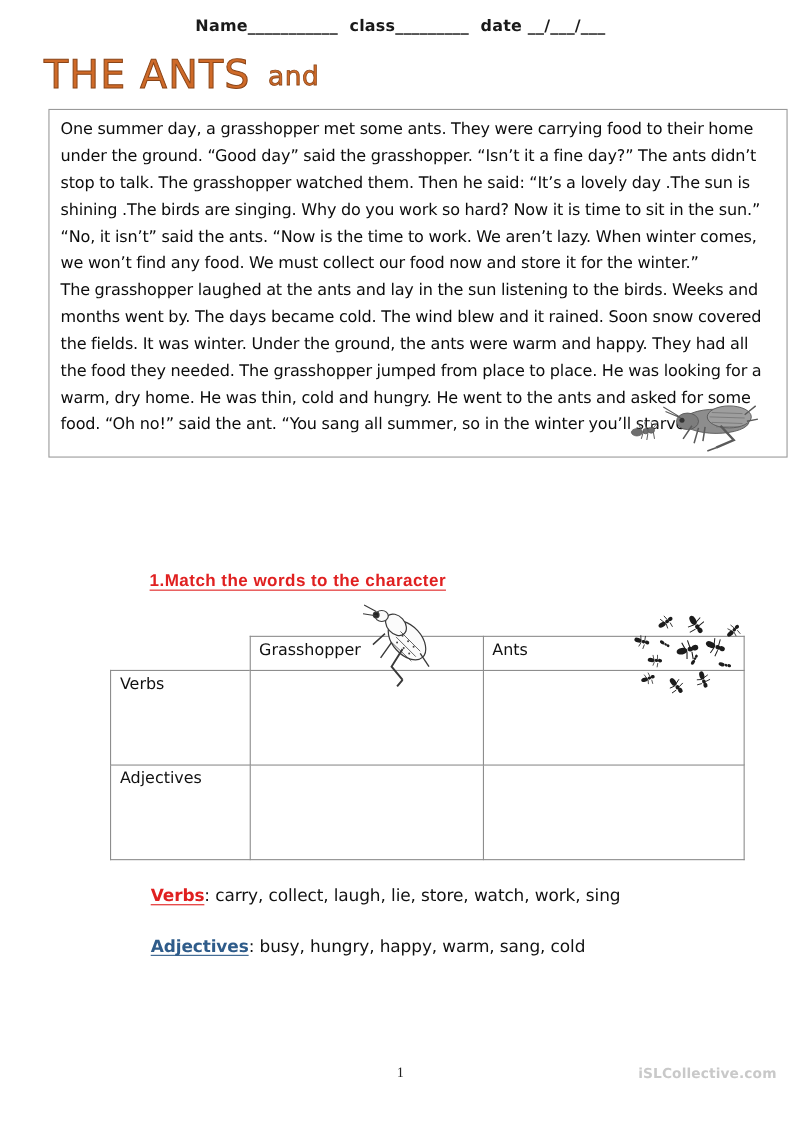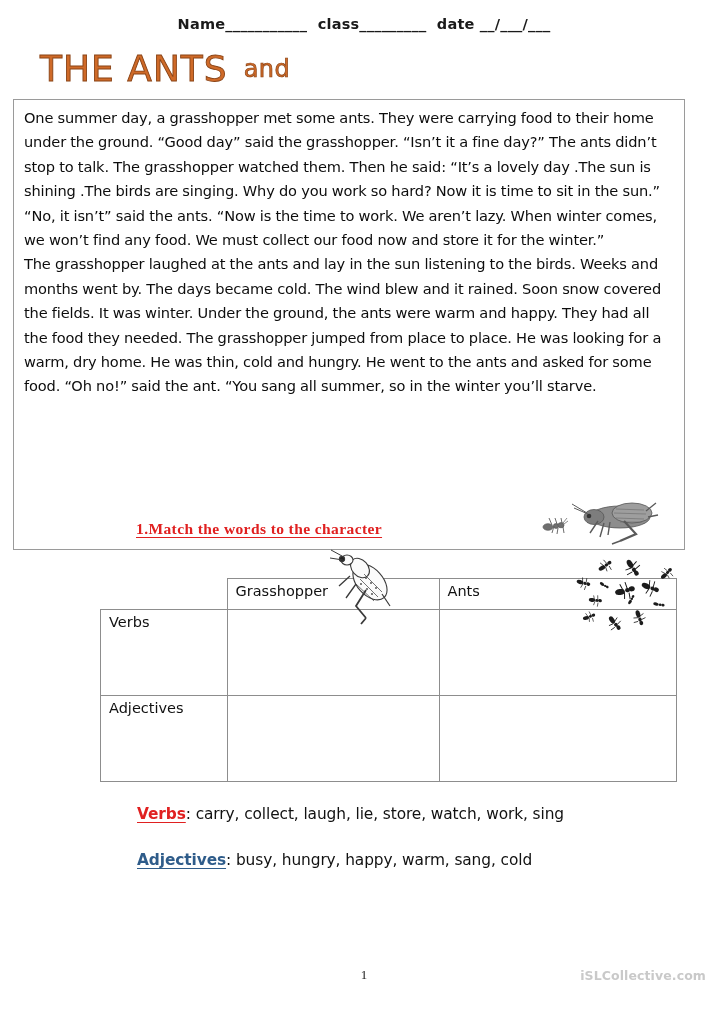--- a/index.html
+++ b/index.html
@@ -56,24 +56,24 @@
     font-size: 24px;
     line-height: 34px;
     color: #cf6a28;
     -webkit-text-stroke: 0.7px #8a4417;
     letter-spacing: 0.5px;
   }
 
   
   .story-box {
     position: absolute;
-    left: 13px;
+    left: 44px;
     top: 99px;
     width: 672px;
-    height: 451px;
+    height: 317px;
     border: 1.3px solid #9a9a9a;
     box-sizing: border-box;
     background: #fff;
     overflow: hidden;
   }
   .story-text {
     position: absolute;
     left: 10px;
     top: 6px;
     width: 652px;
@@ -96,21 +96,21 @@
     width: 150px;
     height: 60px;
     pointer-events: none;
   }
 
   
   .ex-heading {
     position: absolute;
     left: 136px;
     top: 520px;
-    font-family: Liberation Serif, serif;
+    font-family: Liberation Sans, sans-serif;
     font-size: 15.5px;
     font-weight: bold;
     color: #e02020;
     text-decoration: underline;
     text-underline-offset: 3px;
     letter-spacing: 0.4px;
     white-space: nowrap;
   }
 
   

